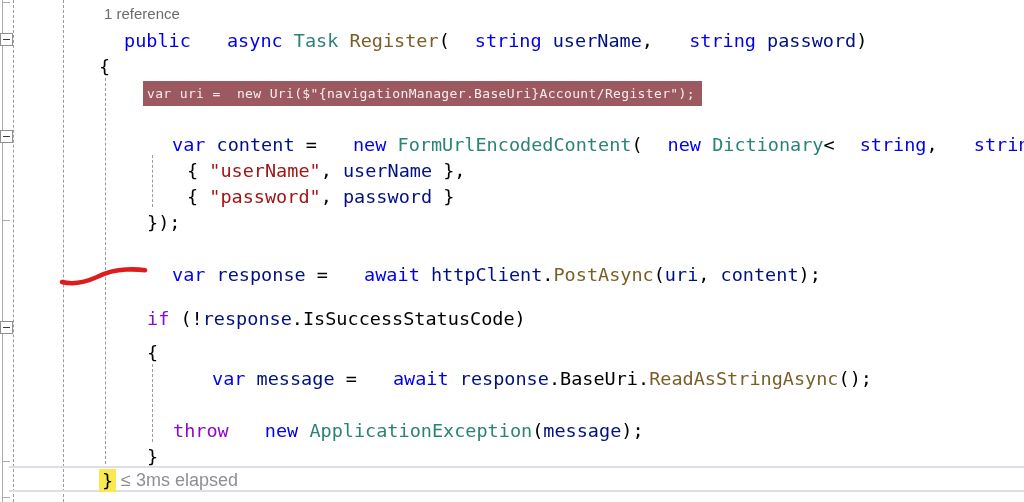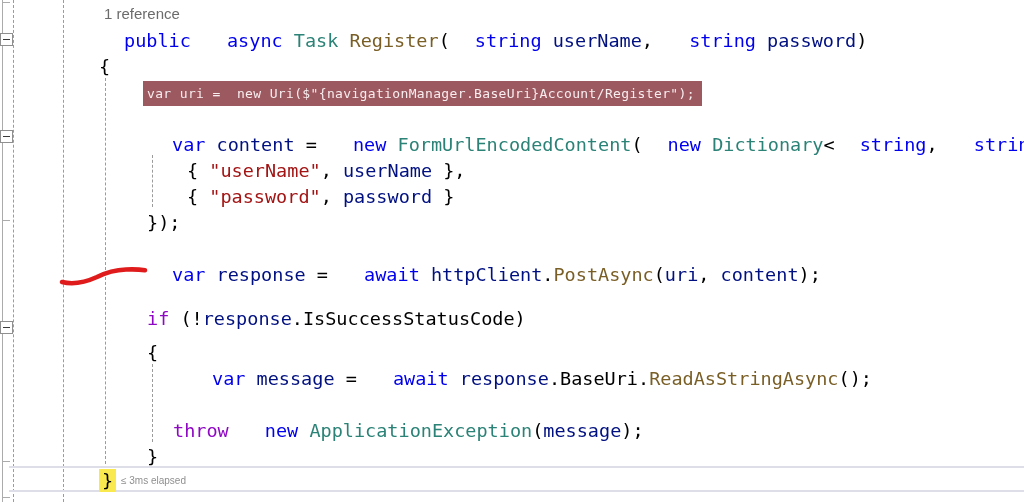--- a/index.html
+++ b/index.html
@@ -25,21 +25,21 @@
   .codelens{position:absolute;left:104px;top:5px;font-family:"Liberation Sans",sans-serif;
             font-size:15px;color:#6b6b6b;cursor:pointer;}
   
   .redmark{position:absolute;left:56px;top:260px;}
   
   .clbox{position:absolute;left:9px;right:0;top:466px;height:26px;box-sizing:border-box;
          border-top:2px solid #dedee9;border-bottom:2px solid #dedee9;}
   .ybrace{position:absolute;left:90px;top:1px;width:17px;height:23px;line-height:23px;text-align:center;
           background:var(--braceBg);color:#000;font-family:"DejaVu Sans Mono",monospace;font-size:18.5px;}
   .ptip{position:absolute;left:112px;top:1px;height:23px;line-height:23px;
-        font-family:"Liberation Sans",sans-serif;font-size:10px;color:#8f8f8f;}
+        font-family:"Liberation Sans",sans-serif;font-size:18px;color:#8f8f8f;}
 </style>
 </head>
 <body>
 
 <div class="editor">
 
   <div>
     <div class="mline"></div>
     <div class="mtick" style="top:2px"></div>
     <div class="mtick" style="top:220px"></div>

